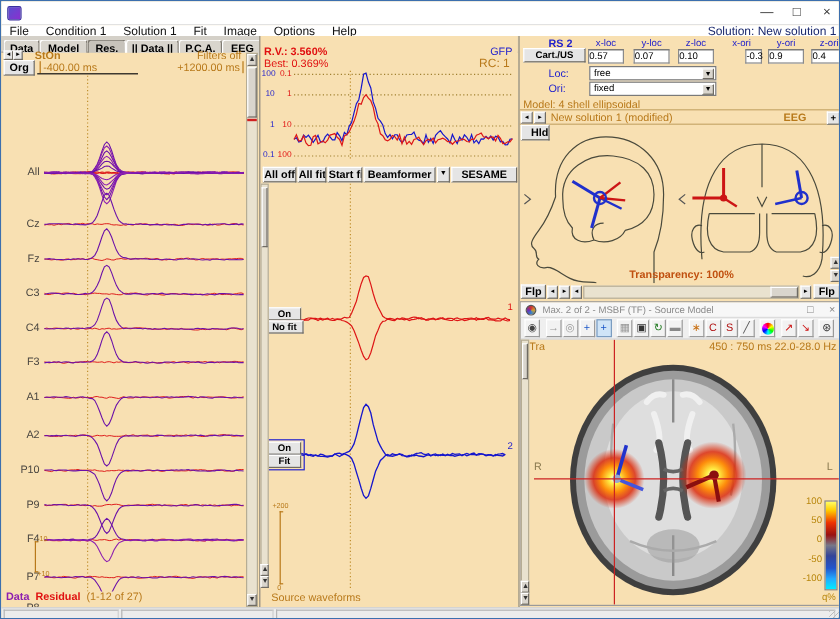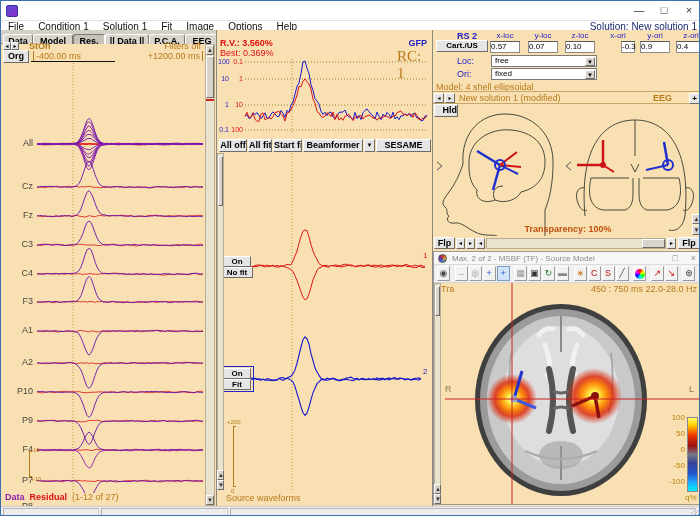--- a/index.html
+++ b/index.html
@@ -152,22 +152,22 @@
   <div class="abs sb-track" style="left:204px;top:43px;width:10px;height:462px;">
     <div class="abs sb-btn" style="left:0;top:0;width:8px;height:10px;">▲</div>
     <div class="abs sb-thumb" style="left:0;top:11px;width:8px;height:42px;"></div>
     <div class="abs" style="left:0;top:54px;width:8px;height:2px;background:#d02020;"></div>
     <div class="abs sb-btn" style="left:0;top:450px;width:8px;height:10px;">▼</div>
   </div>
 
   <div class="abs" style="left:215px;top:29px;width:215px;height:476px;background:#f8e0b2;border-left:1px solid #8c887e;">
     <div class="abs redtxt" style="left:3px;top:8px;font-size:9px;font-weight:bold;">R.V.: 3.560%</div>
     <div class="abs redtxt" style="left:3px;top:18px;font-size:9px;">Best: 0.369%</div>
-    <div class="abs bluetxt" style="left:180px;top:8px;width:30px;text-align:right;font-size:9px;font-weight:bold;">GFP</div>
-    <div class="abs orange" style="left:180px;top:18px;width:30px;text-align:left;font-size:15px;font-family:Liberation Serif, serif;">RC: 1</div>
+    <div class="abs bluetxt" style="left:180px;top:8px;width:30px;text-align:right;font-size:9px;font-weight:normal;">GFP</div>
+    <div class="abs orange" style="left:180px;top:18px;width:30px;text-align:center;font-size:10px;">RC: 1</div>
     <div id="gfp-axes">
         <div class="abs axis-lab" style="left: 1px; top: 28px; width: 11px; color: rgb(34, 34, 204);">100</div>
         <div class="abs axis-lab" style="left: 13px; top: 28px; width: 13px; color: rgb(224, 16, 16);">0.1</div>
         <div class="abs axis-lab" style="left: 1px; top: 45px; width: 11px; color: rgb(34, 34, 204);">10</div>
         <div class="abs axis-lab" style="left: 13px; top: 45px; width: 13px; color: rgb(224, 16, 16);">1</div>
         <div class="abs axis-lab" style="left: 1px; top: 71px; width: 11px; color: rgb(34, 34, 204);">1</div>
         <div class="abs axis-lab" style="left: 13px; top: 71px; width: 13px; color: rgb(224, 16, 16);">10</div>
         <div class="abs axis-lab" style="left: 1px; top: 96px; width: 11px; color: rgb(34, 34, 204);">0.1</div>
         <div class="abs axis-lab" style="left: 13px; top: 96px; width: 13px; color: rgb(224, 16, 16);">100</div>
       </div>

